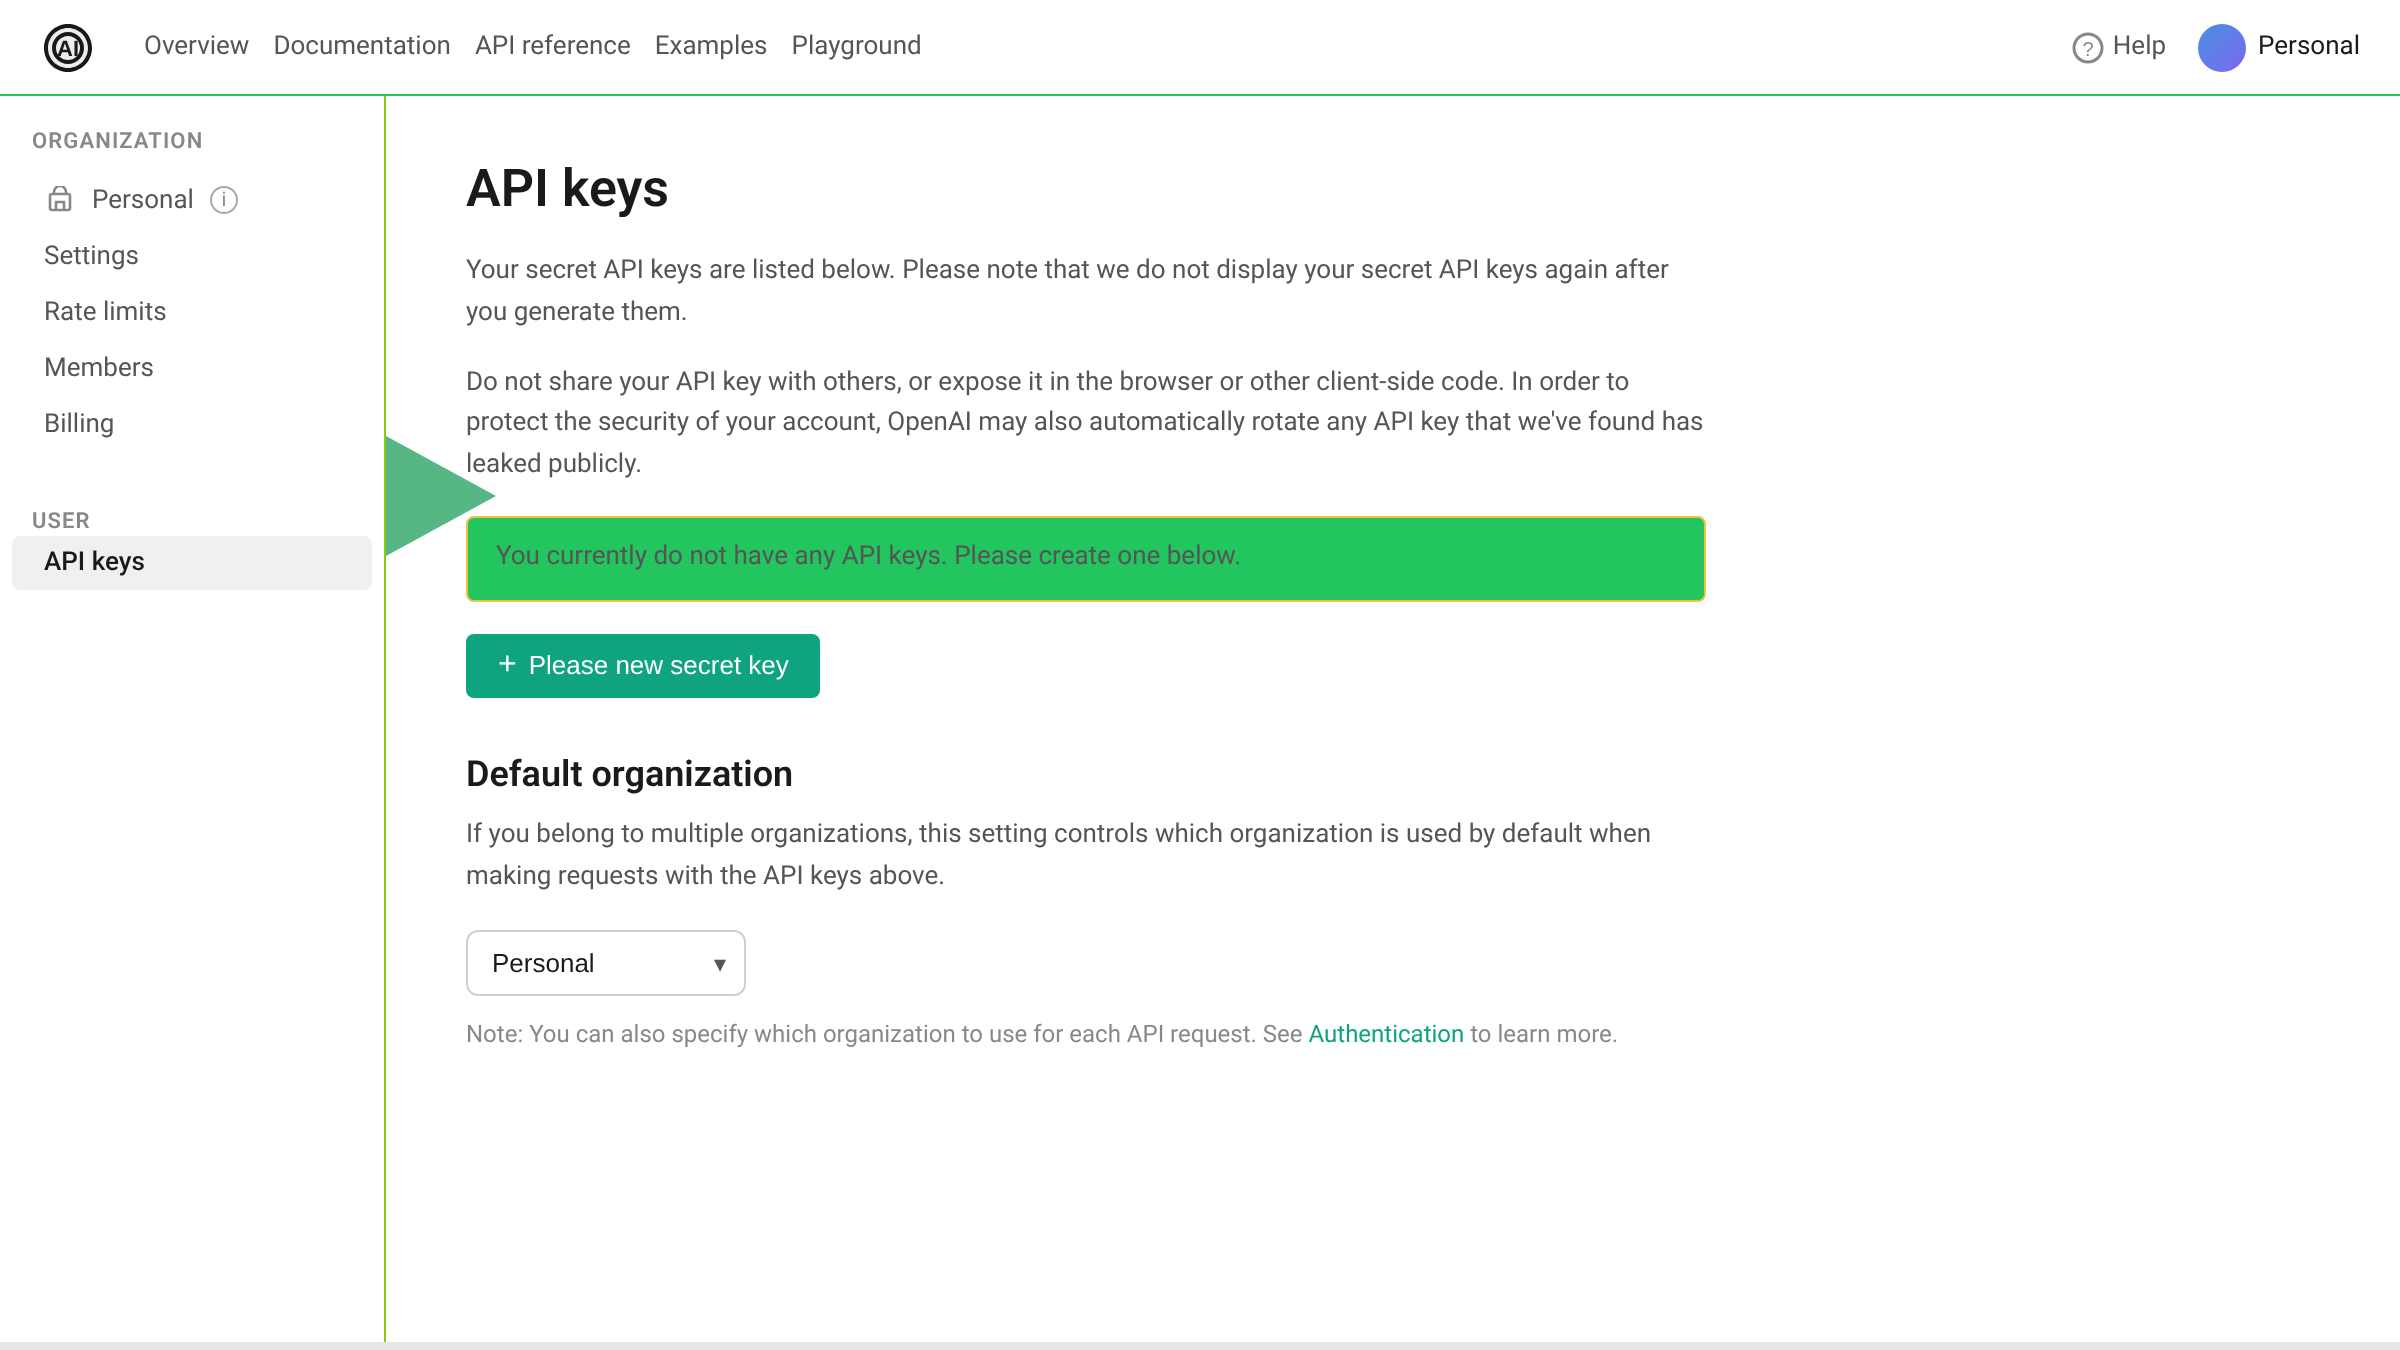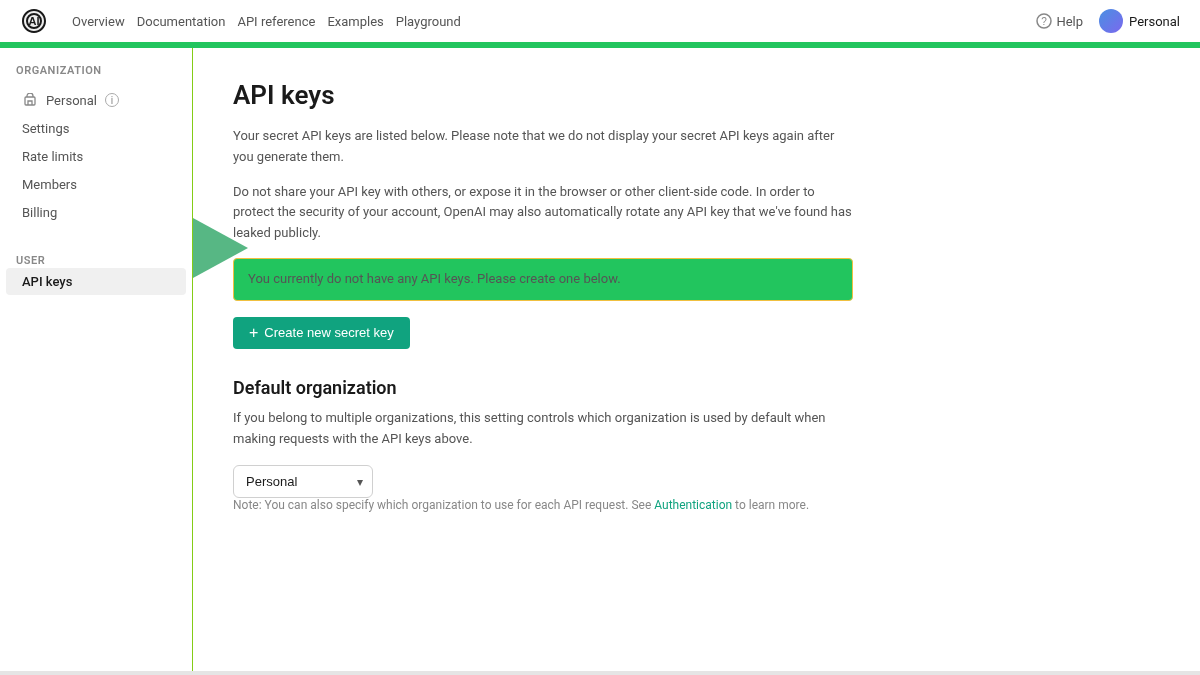--- a/index.html
+++ b/index.html
@@ -1,20 +1,20 @@
 <!DOCTYPE html>
 <html><head>
   <meta charset="utf-8">
   <style>
     * { box-sizing: border-box; margin: 0; padding: 0; }
     body { font-family: -apple-system, BlinkMacSystemFont, 'Segoe UI', Roboto, sans-serif; font-size: 14px; color: #1a1a1a; background: #fff; display: flex; flex-direction: column; height: 675px; overflow: hidden; }
 
     
     .top-nav {
-      display: flex; align-items: center; height: 48px; border-bottom: 6px solid #22c55e;
+      display: flex; align-items: center; height: 48px; border-bottom: 1px solid #22c55e;
       padding: 0 20px; justify-content: space-between; flex-shrink: 0;
     }
     .top-nav-left { display: flex; align-items: center; gap: 24px; }
     .nav-logo { width: 28px; height: 28px; }
     .nav-links { display: flex; align-items: center; gap: 12px; }
     .nav-link { font-size: 13px; color: #555; text-decoration: none; cursor: pointer; }
     .top-nav-right { display: flex; align-items: center; gap: 16px; }
     .help-link { display: flex; align-items: center; gap: 4px; font-size: 13px; color: #555; cursor: pointer; }
     .personal-btn { display: flex; align-items: center; gap: 6px; font-size: 13px; color: #1a1a1a; cursor: pointer; }
     .avatar-circle { width: 24px; height: 24px; border-radius: 50%; background: linear-gradient(135deg, #4a90e2, #7b68ee); }
@@ -38,21 +38,21 @@
     .description { font-size: 13px; color: #555; line-height: 1.6; margin-bottom: 14px; max-width: 620px; }
     .warning-text { font-size: 13px; color: #555; line-height: 1.6; margin-bottom: 14px; max-width: 620px; }
     .highlight-box { background: #22c55e; border: 1px solid #f0c040; border-radius: 4px; padding: 10px 14px; font-size: 13px; color: #555; margin-bottom: 16px; max-width: 620px; line-height: 1.6; }
     .create-btn { display: inline-flex; align-items: center; gap: 6px; background: #10a37f; color: #fff; border: none; border-radius: 4px; padding: 8px 16px; font-size: 13px; font-weight: 500; cursor: pointer; }
     .plus-icon { font-size: 16px; line-height: 1; }
     .section-title { font-size: 18px; font-weight: 600; color: #1a1a1a; margin: 28px 0 10px; }
     .section-desc { font-size: 13px; color: #555; line-height: 1.6; max-width: 620px; margin-bottom: 16px; }
     .select-wrapper { position: relative; display: inline-block; }
     .org-select { appearance: none; background: #fff; border: 1px solid #d0d0d0; border-radius: 6px; padding: 8px 36px 8px 12px; font-size: 13px; color: #1a1a1a; cursor: pointer; min-width: 140px; }
     .select-arrow { position: absolute; right: 10px; top: 50%; transform: translateY(-50%); pointer-events: none; font-size: 12px; color: #555; }
-    .note-text { font-size: 12px; color: #888; max-width: 620px; }
+    .note-text { font-size: 12px; color: #888; margin-top: 12px; max-width: 620px; }
     .note-text a { color: #10a37f; text-decoration: none; }
 
     
     .arrow-decoration { position: absolute; left: 175px; top: 200px; pointer-events: none; }
 
     
     .bottom-bar { height: 4px; background: #e5e5e5; flex-shrink: 0; }
   </style>
 </head>
 <body>
@@ -141,21 +141,21 @@
 
     <p class="description">Your secret API keys are listed below. Please note that we do not display your secret API keys again after you generate them.</p>
     <p class="warning-text">Do not share your API key with others, or expose it in the browser or other client-side code. In order to protect the security of your account, OpenAI may also automatically rotate any API key that we've found has leaked publicly.</p>
 
     <div class="highlight-box">
       <span>You currently do not have any API keys. Please create one below.</span>
     </div>
 
     <button class="create-btn">
       <span class="plus-icon">+</span>
-      <span>Create new secret key</span>
+      <span>Please new secret key</span>
     </button>
 
     <h2 class="section-title">Default organization</h2>
     <p class="section-desc">If you belong to multiple organizations, this setting controls which organization is used by default when making requests with the API keys above.</p>
 
     <div class="select-wrapper">
       <select class="org-select">
         <option>Personal</option>
       </select>
       <span class="select-arrow">▾</span>

